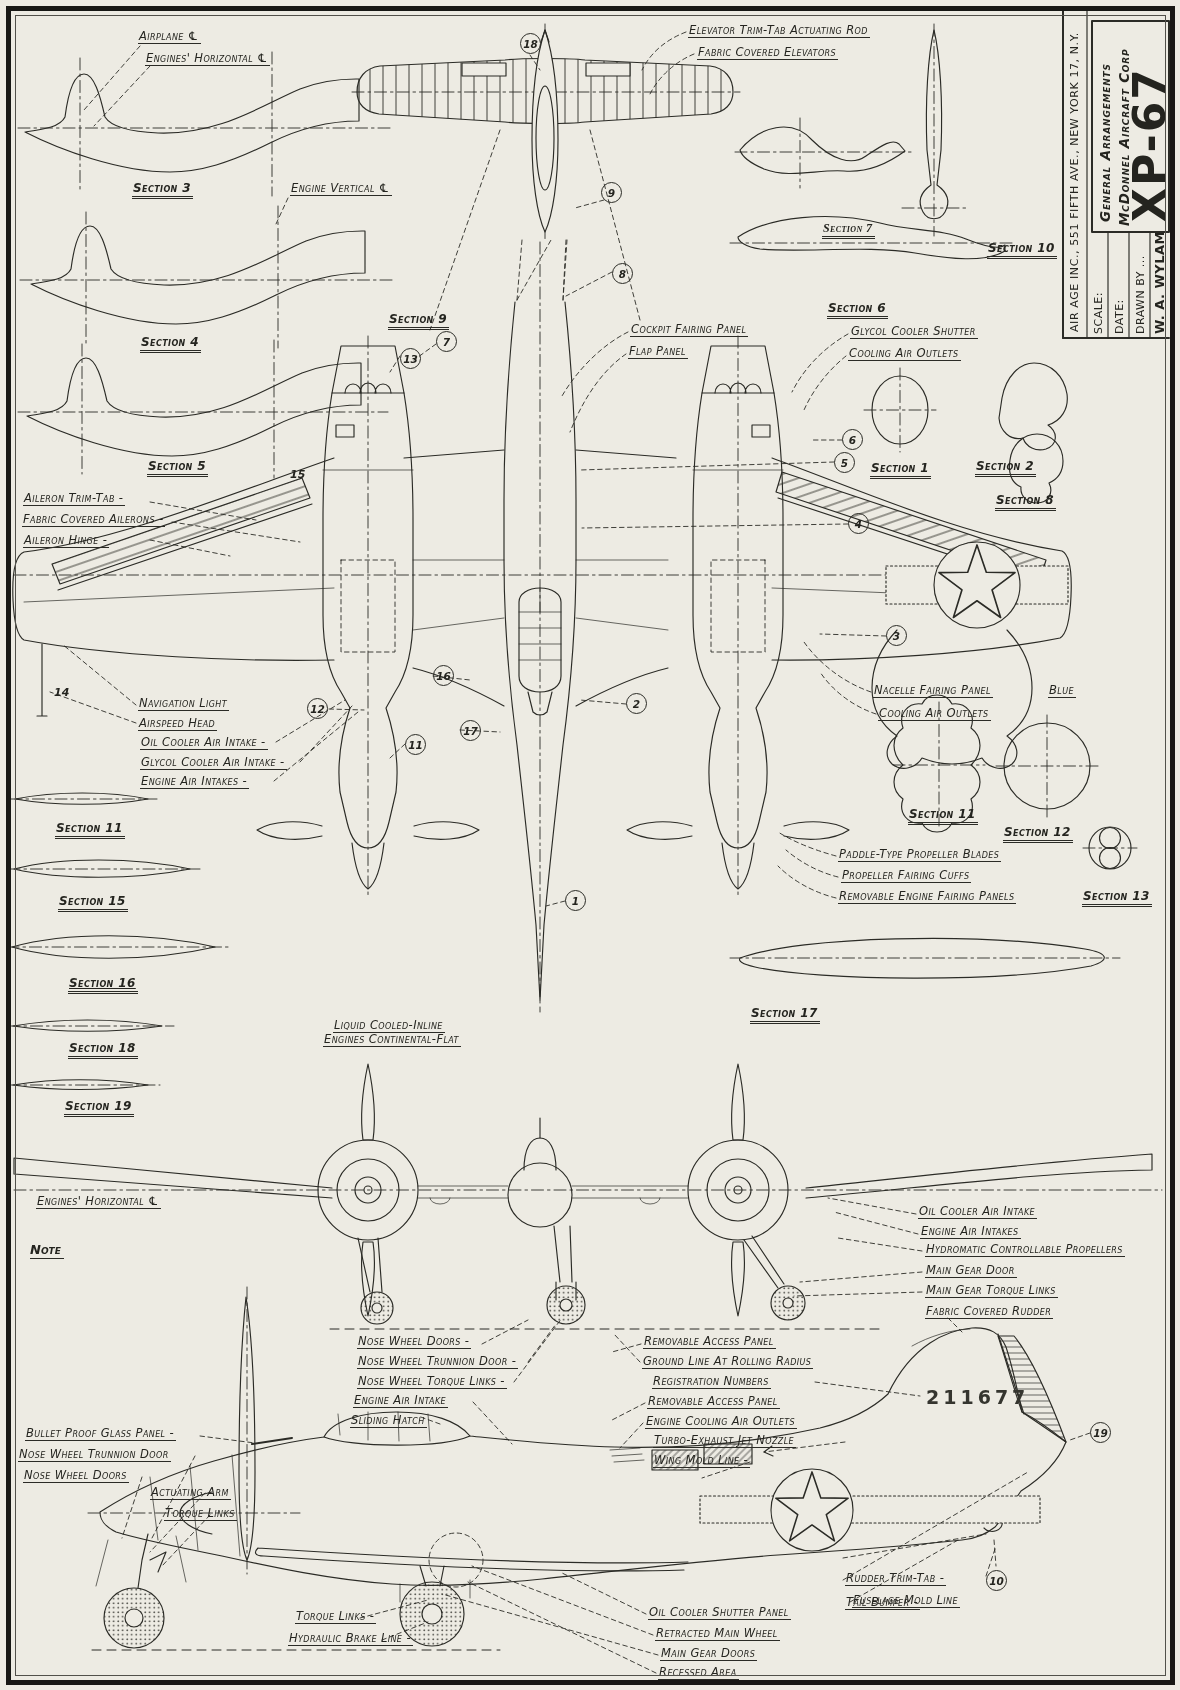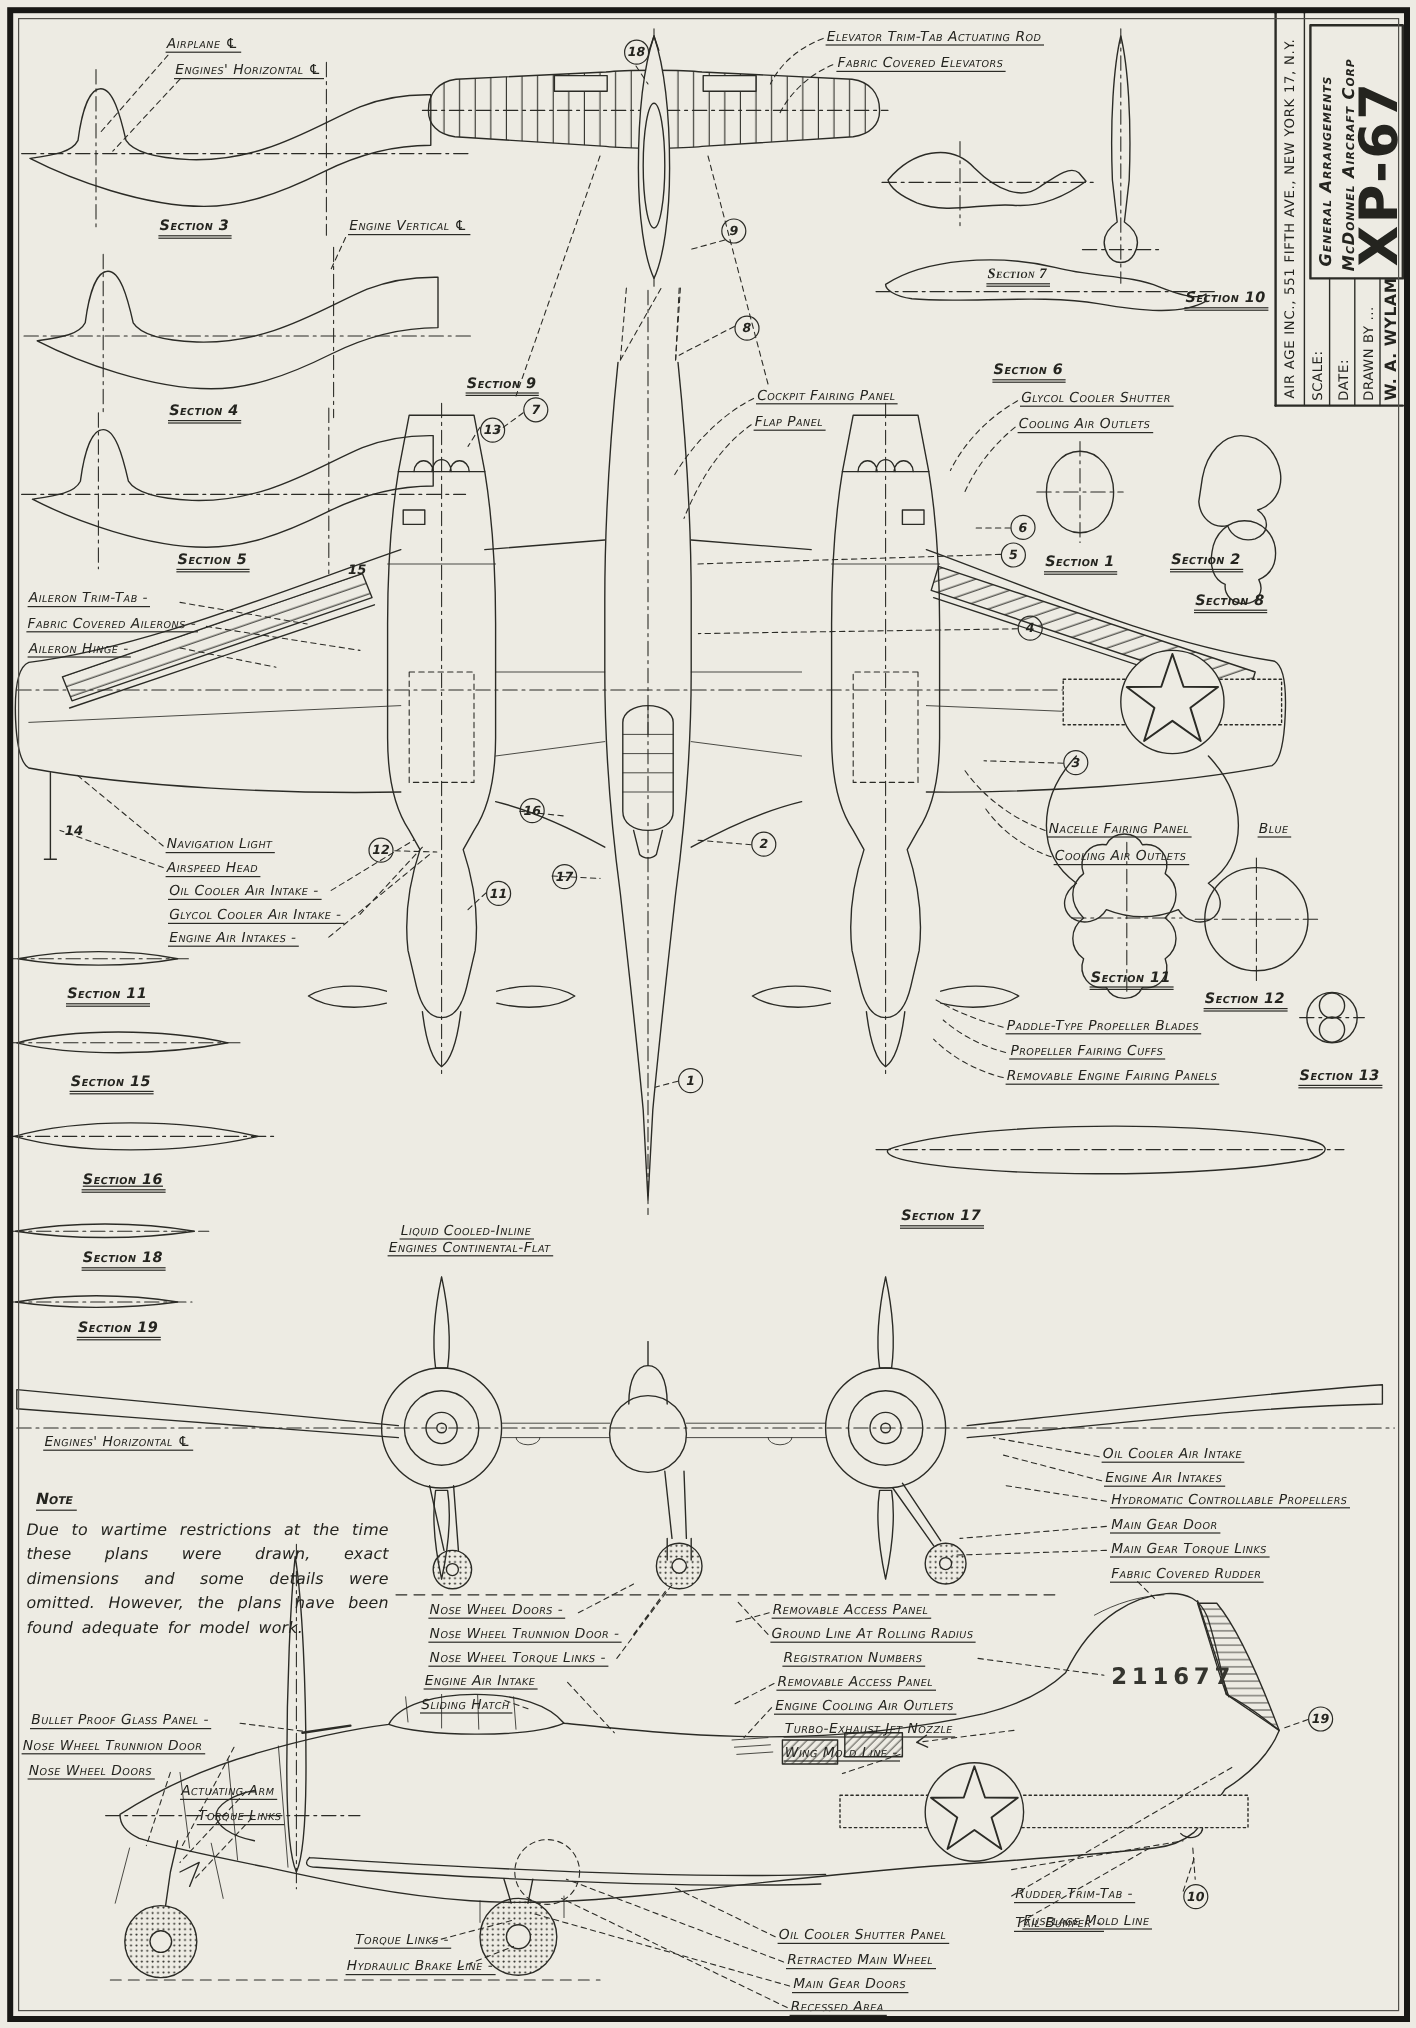--- a/index.html
+++ b/index.html
@@ -374,21 +374,20 @@
   <div class="lbl" style="left:288px;top:1632px;">Hydraulic Brake Line -</div>
   <div class="lbl" style="left:648px;top:1606px;">Oil Cooler Shutter Panel</div>
   <div class="lbl" style="left:655px;top:1627px;">Retracted Main Wheel</div>
   <div class="lbl" style="left:660px;top:1647px;">Main Gear Doors</div>
   <div class="lbl" style="left:658px;top:1666px;">Recessed Area</div>
   <div class="lbl" style="left:845px;top:1596px;">Tail Bumper -</div>
   <div class="lbl" style="left:845px;top:1572px;">Rudder Trim-Tab -</div>
   <div class="lbl" style="left:852px;top:1594px;">Fuselage Mold Line</div>
 
   <div class="note-head" style="left:30px;top:1242px;">Note</div>
-  <div class="note-body" style="left:22px;top:1266px;">Due to wartime restrictions at the time these plans were drawn, exact dimensions and some details were omitted. However, the plans have been found adequate for model work.</div>
 
   <div class="reg" style="left:926px;top:1386px;">211677</div>
 
   <div class="co" style="left:520px;top:33px;">18</div>
   <div class="co" style="left:601px;top:182px;">9</div>
   <div class="co" style="left:612px;top:263px;">8</div>
   <div class="co" style="left:436px;top:331px;">7</div>
   <div class="co" style="left:400px;top:348px;">13</div>
   <div class="co" style="left:842px;top:429px;">6</div>
   <div class="co" style="left:834px;top:452px;">5</div>

